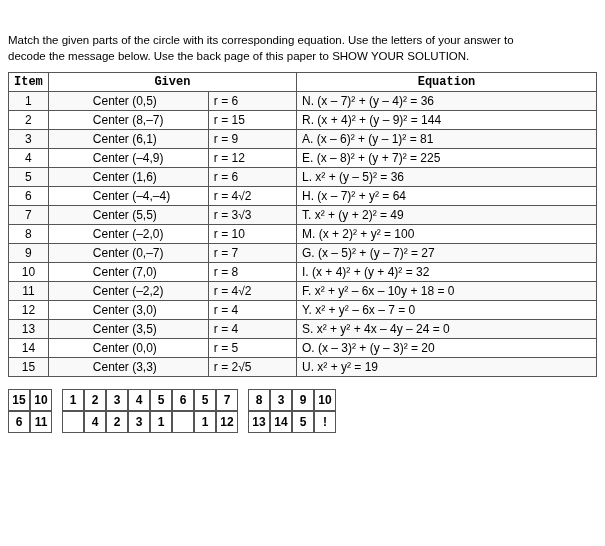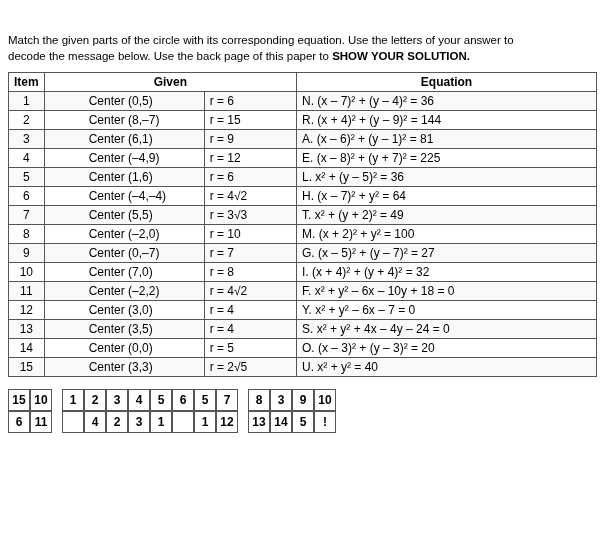--- a/index.html
+++ b/index.html
@@ -9,35 +9,36 @@
       background: #fff;
       padding: 8px;
       width: 605px;
     }
     .instructions {
       font-size: 11.5px;
       line-height: 1.4;
       margin-bottom: 8px;
       margin-top: 24px;
     }
-    .instructions strong { font-weight: bold; }
+    .instructions strong { font-weight: normal; }
     table.main-table {
       border-collapse: collapse;
       width: 100%;
       margin-bottom: 12px;
     }
     table.main-table th, table.main-table td {
       border: 1px solid #555;
       padding: 2px 5px;
       vertical-align: middle;
     }
     table.main-table th {
       text-align: center;
       font-weight: bold;
       background: #fff;
+      font-family: Liberation Mono, monospace;
     }
     table.main-table td.item-col {
       text-align: center;
       width: 35px;
     }
     table.main-table td.given-col {
       width: 160px;
       padding-left: 44px;
     }
     table.main-table td.eq-col {
@@ -164,21 +165,21 @@
       <tr style="background: rgb(255, 255, 255);">
         <td class="item-col">14</td>
         <td class="given-col">Center (0,0)</td>
         <td>r = 5</td>
         <td class="eq-col">O.  (x – 3)² + (y – 3)² = 20</td>
       </tr>
       <tr style="background: rgb(249, 249, 249);">
         <td class="item-col">15</td>
         <td class="given-col">Center (3,3)</td>
         <td>r = 2√5</td>
-        <td class="eq-col">U.  x² + y² = 40</td>
+        <td class="eq-col">U.  x² + y² = 19</td>
       </tr>
     </tbody>
 </table>
 
 <div class="answer-section">
   <div class="left-box" id="left-box">
       <div class="answer-row">
         <div class="answer-cell">15</div>
         <div class="answer-cell">10</div>
       </div>

